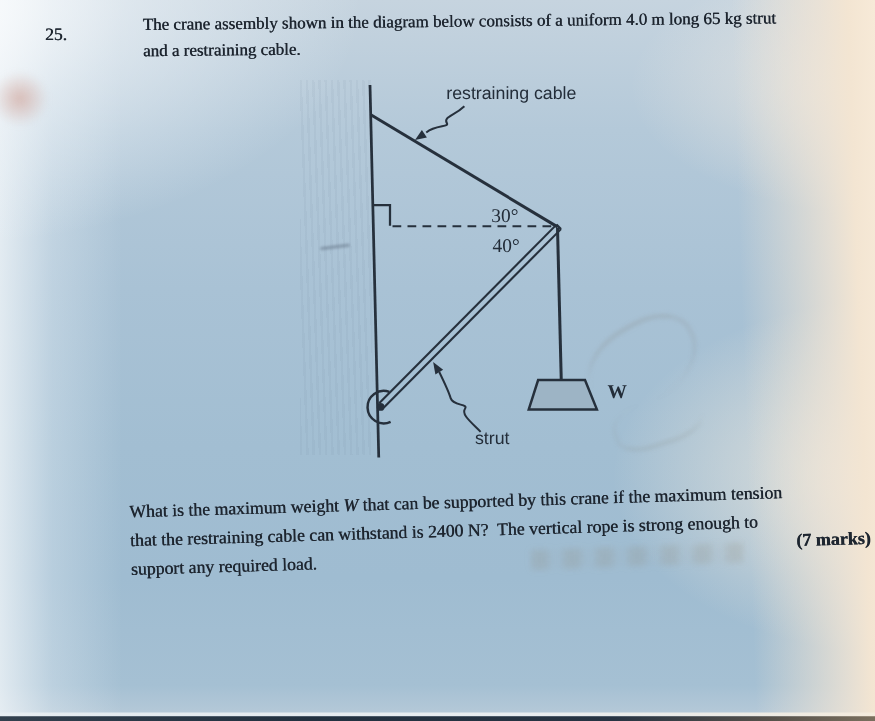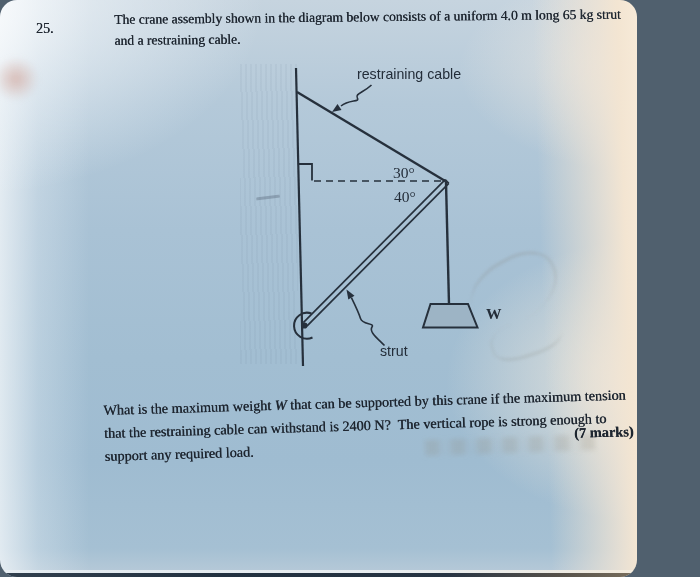--- a/index.html
+++ b/index.html
@@ -1,30 +1,29 @@
 <!DOCTYPE html>
 <html><head>
 <meta charset="utf-8">
 <style>
   html,body{margin:0;padding:0;background:#50606e;}
   .page{
     position:relative;
-    width:637px;height:577px;
+    width:700px;height:577px;
     overflow:hidden;
     font-family:"Liberation Serif",serif;
     color:#1e2630;
     background-color:#a7c1d4;
     background-image:
       radial-gradient(130% 90% at -8% 0%, rgba(252,253,254,0.95) 0%, rgba(240,245,249,0.55) 18%, rgba(230,239,246,0) 38%),
       linear-gradient(90deg, rgba(250,252,253,0.7) 0%, rgba(240,246,250,0.3) 6%, rgba(230,240,247,0) 14%),
       linear-gradient(268deg, #f7ead8 0%, #f3e5d2 3%, rgba(240,228,212,0.8) 6%, rgba(235,225,214,0) 16%),
       radial-gradient(60% 45% at 103% 66%, rgba(248,238,224,0.9) 0%, rgba(248,238,224,0) 55%),
       radial-gradient(50% 30% at 102% 12%, rgba(244,236,226,0.8) 0%, rgba(244,236,226,0) 60%),
       linear-gradient(180deg, #c6d4df 0%, #b4c9d9 18%, #a9c2d5 40%, #a2bed2 62%, #9fbcd1 80%, #a5c0d3 95%, #b9cbd9 100%);
-    border-radius: 17px;
   }
   .ink{color:#1e2630;}
   .serif-line{white-space:pre-wrap; text-shadow:0.35px 0 0 currentColor;}
   .problem-number{
     position:absolute;left:36px;top:21px;
     font-size:14px;text-shadow:0.35px 0 0 currentColor;
   }
   .problem-text{
     position:absolute;left:114px;top:9px;width:570px;
     font-size:13.6px;line-height:21px;

